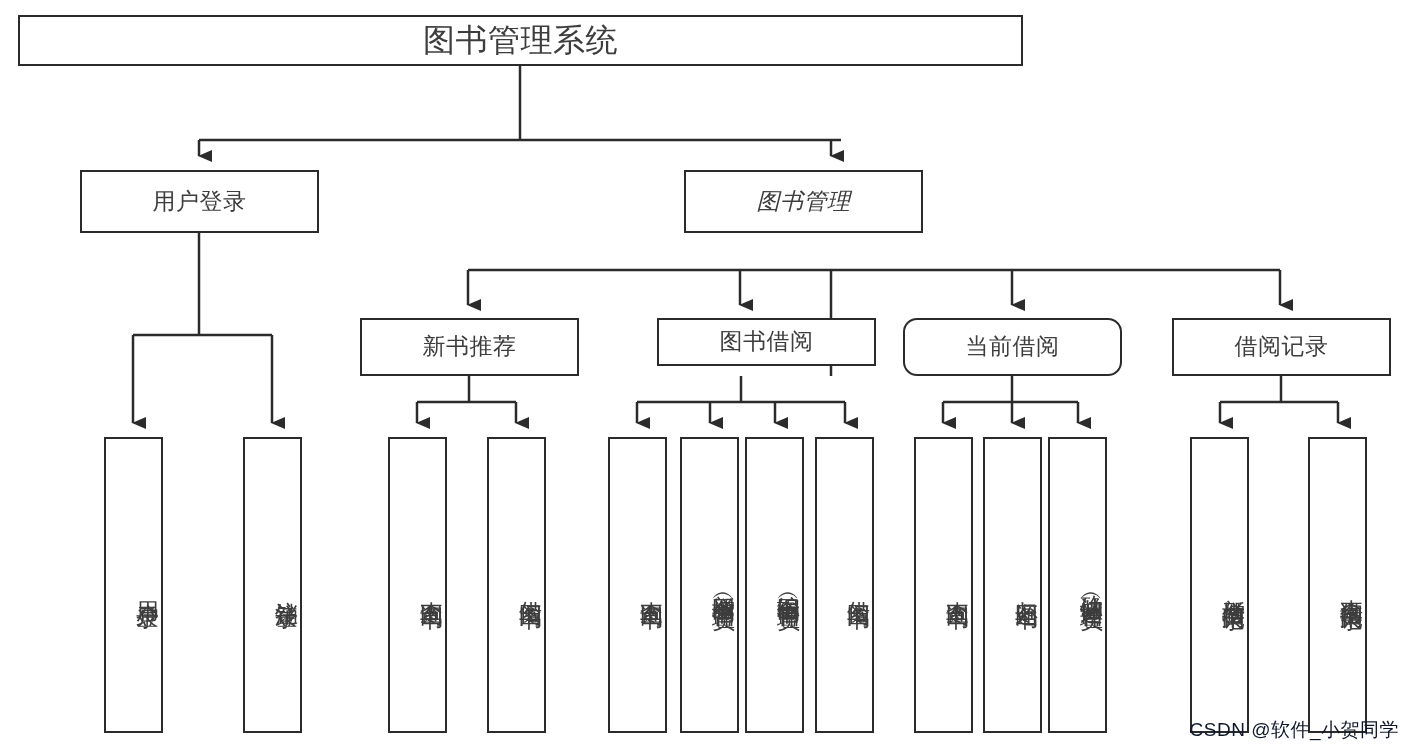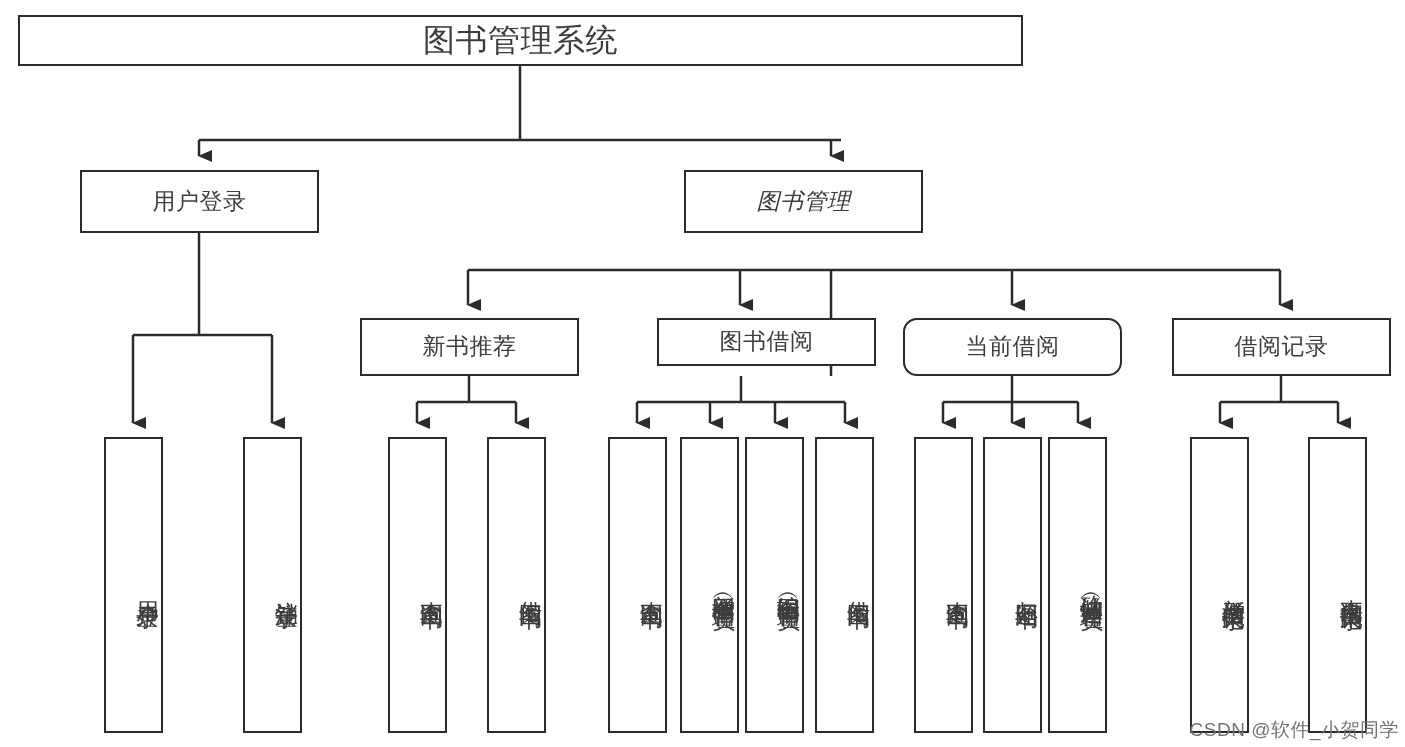--- a/index.html
+++ b/index.html
@@ -59,21 +59,21 @@
     padding-top: 2px;
   }
   .node-v .vtext {
     display: block;
   }
   .watermark {
     position: absolute;
     right: 6px;
     bottom: 4px;
     font-size: 19px;
-    color: #737373;
+    color: #0f172a;
     letter-spacing: 0.5px;
     white-space: nowrap;
   }
 </style>
 </head>
 <body>
 
 <div id="canvas">
 
   <svg class="edges" viewBox="0 0 1405 747">

